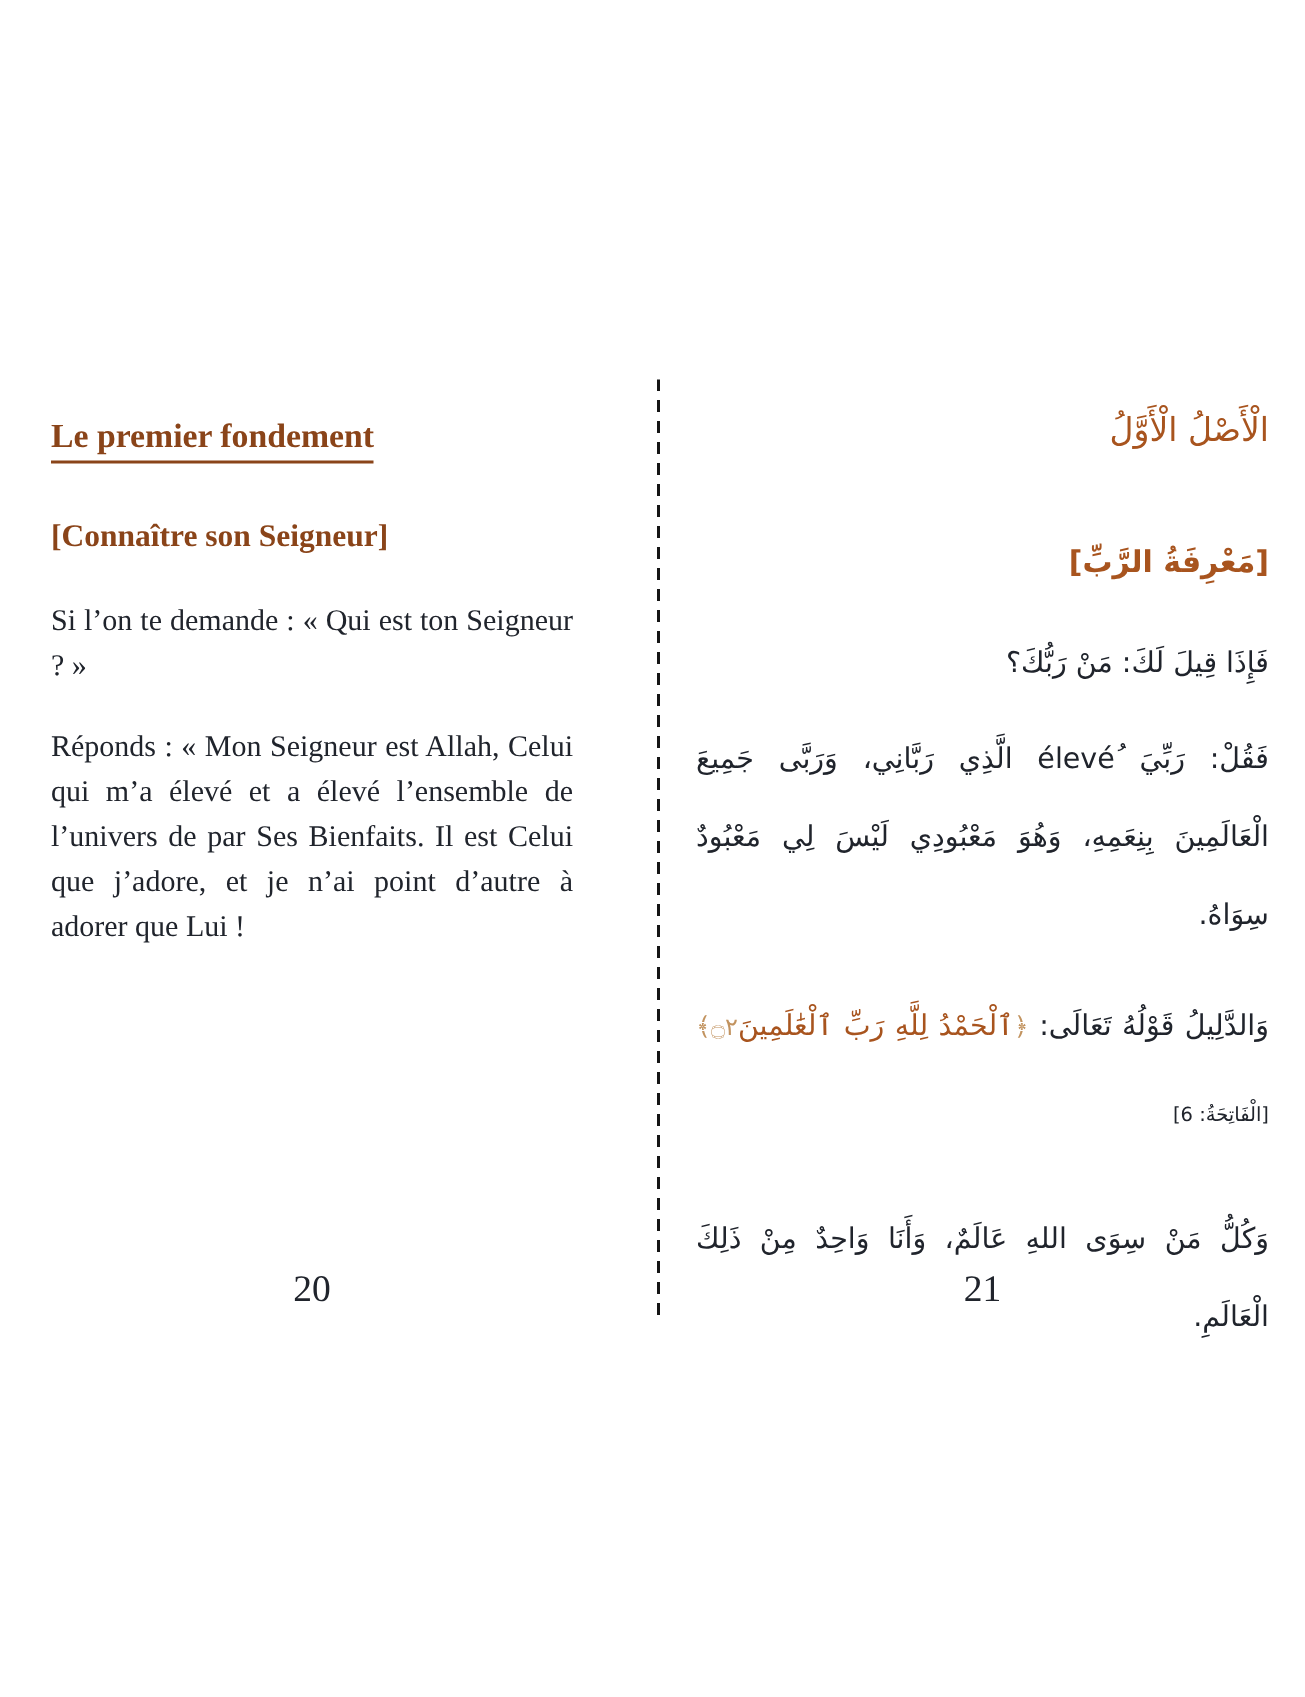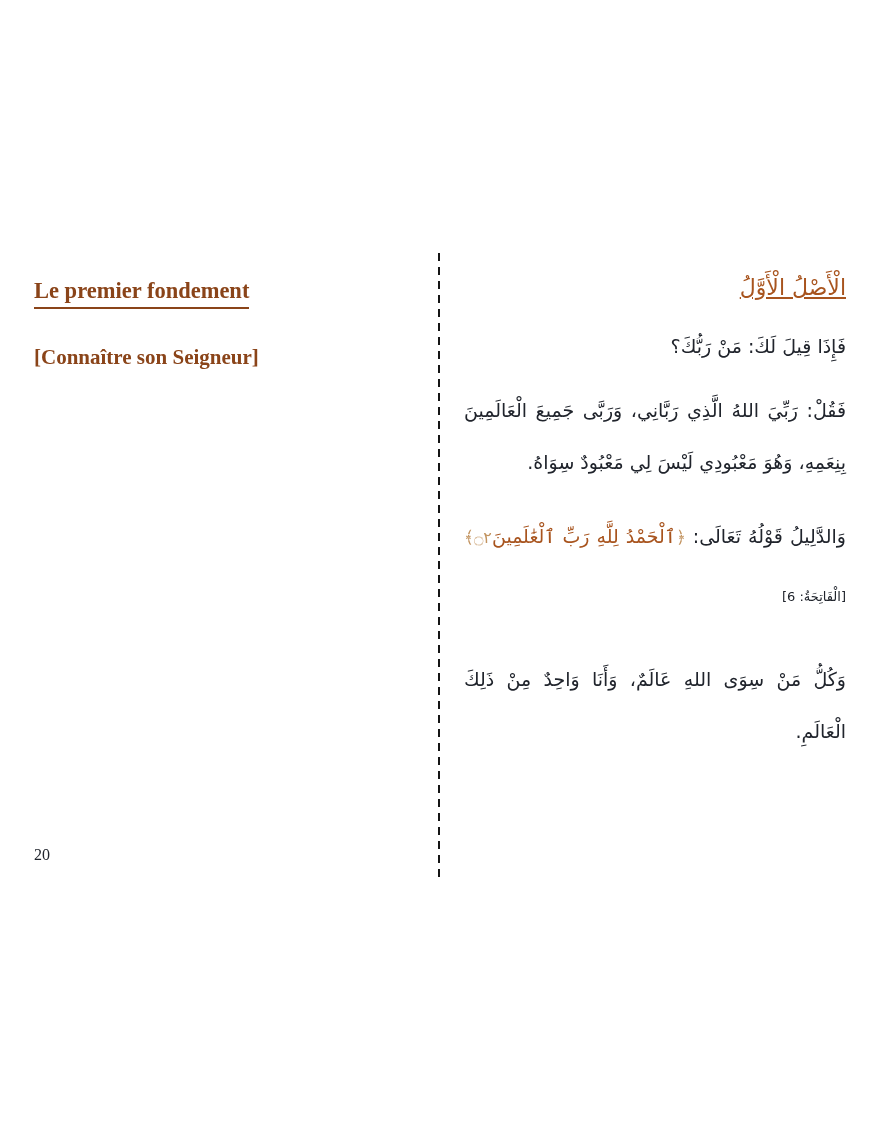--- a/index.html
+++ b/index.html
@@ -49,36 +49,35 @@
     text-align:justify;
     color:var(--body-ink);
   }
   .fr-para:last-of-type{margin-bottom:0;}
   .quote-fr{color:var(--quote-brown);}
   .bracket{color:var(--bracket-tan);font-family:"DejaVu Sans",sans-serif;font-size:17px;}
   .verse-ref{font-size:17.5px;}
   .verse-ref .u{text-decoration:underline;}
   .page-number{
     position:absolute;top:846px;
-    font-size:16px;color:var(--body-ink);
+    font-size:25px;text-align:center;color:var(--body-ink);
     font-family:"Liberation Serif","DejaVu Serif",serif;
   }
   .page-number.left{left:34px;width:348px;}
   .page-number.right{left:464px;width:382px;}
   
   .page-right{
     position:absolute;left:464px;top:268px;width:382px;
     direction:rtl;text-align:right;
     font-family:"DejaVu Sans",sans-serif;
   }
   .ar-title{
-    margin:0 0 18px 0;
+    margin:0 0 46px 0;
     font-size:22px;font-weight:normal;color:var(--arabic-brown);
     line-height:40px;
-    text-decoration:underline;
   }
   .ar-subtitle{
     margin:0 0 28px 0;
     font-size:20px;color:var(--arabic-brown);
     line-height:40px;
   }
   .ar-para{
     margin:0 0 18px 0;
     font-size:19px;line-height:40px;color:var(--body-ink);text-align:right;
   }
@@ -100,35 +99,39 @@
 <div class="spread">
 
   <div class="divider"></div>
 
   <div class="page-left">
 
     <h1 class="fr-title"><span class="underlined">Le premier fondement</span></h1>
 
     <h2 class="fr-subtitle">[Connaître son Seigneur]</h2>
 
+    <p class="fr-para">Si l’on te demande : « Qui est ton Seigneur ? »</p>
 
+    <p class="fr-para">Réponds : « Mon Seigneur est Allah, Celui qui m’a élevé et a élevé l’ensemble de l’univers de par Ses Bienfaits. Il est Celui que j’adore, et je n’ai point d’autre à adorer que Lui !</p>
 
 
   </div>
 
   <div class="page-number left">20</div>
 
   <div class="page-right" dir="rtl">
 
     <h1 class="ar-title">الْأَصْلُ الْأَوَّلُ</h1>
 
+    <h2 class="ar-subtitle">[مَعْرِفَةُ الرَّبِّ]</h2>
 
     <p class="ar-para">فَإِذَا قِيلَ لَكَ: مَنْ رَبُّكَ؟</p>
 
-    <p class="ar-para justified">فَقُلْ: رَبِّيَ اللهُ الَّذِي رَبَّانِي، وَرَبَّى جَمِيعَ الْعَالَمِينَ بِنِعَمِهِ، وَهُوَ مَعْبُودِي لَيْسَ لِي مَعْبُودٌ سِوَاهُ.</p>
+    <p class="ar-para justified">فَقُلْ: رَبِّيَ élevéُ الَّذِي رَبَّانِي، وَرَبَّى جَمِيعَ الْعَالَمِينَ بِنِعَمِهِ، وَهُوَ مَعْبُودِي لَيْسَ لِي مَعْبُودٌ سِوَاهُ.</p>
 
     <p class="ar-dalil"><span>وَالدَّلِيلُ قَوْلُهُ تَعَالَى: </span><span class="bracket">﴿</span><span class="quote-ar">ٱلْحَمْدُ لِلَّهِ رَبِّ ٱلْعَٰلَمِينَ</span><span class="ayah-mark">۝٢</span><span class="bracket">﴾</span> <span class="ar-ref">[الْفَاتِحَةُ: 6]</span></p>
 
     <p class="ar-para ar-last">وَكُلُّ مَنْ سِوَى اللهِ عَالَمٌ، وَأَنَا وَاحِدٌ مِنْ ذَلِكَ الْعَالَمِ.</p>
   </div>
 
+  <div class="page-number right">21</div>
 
 </div>
 
 </body></html>

